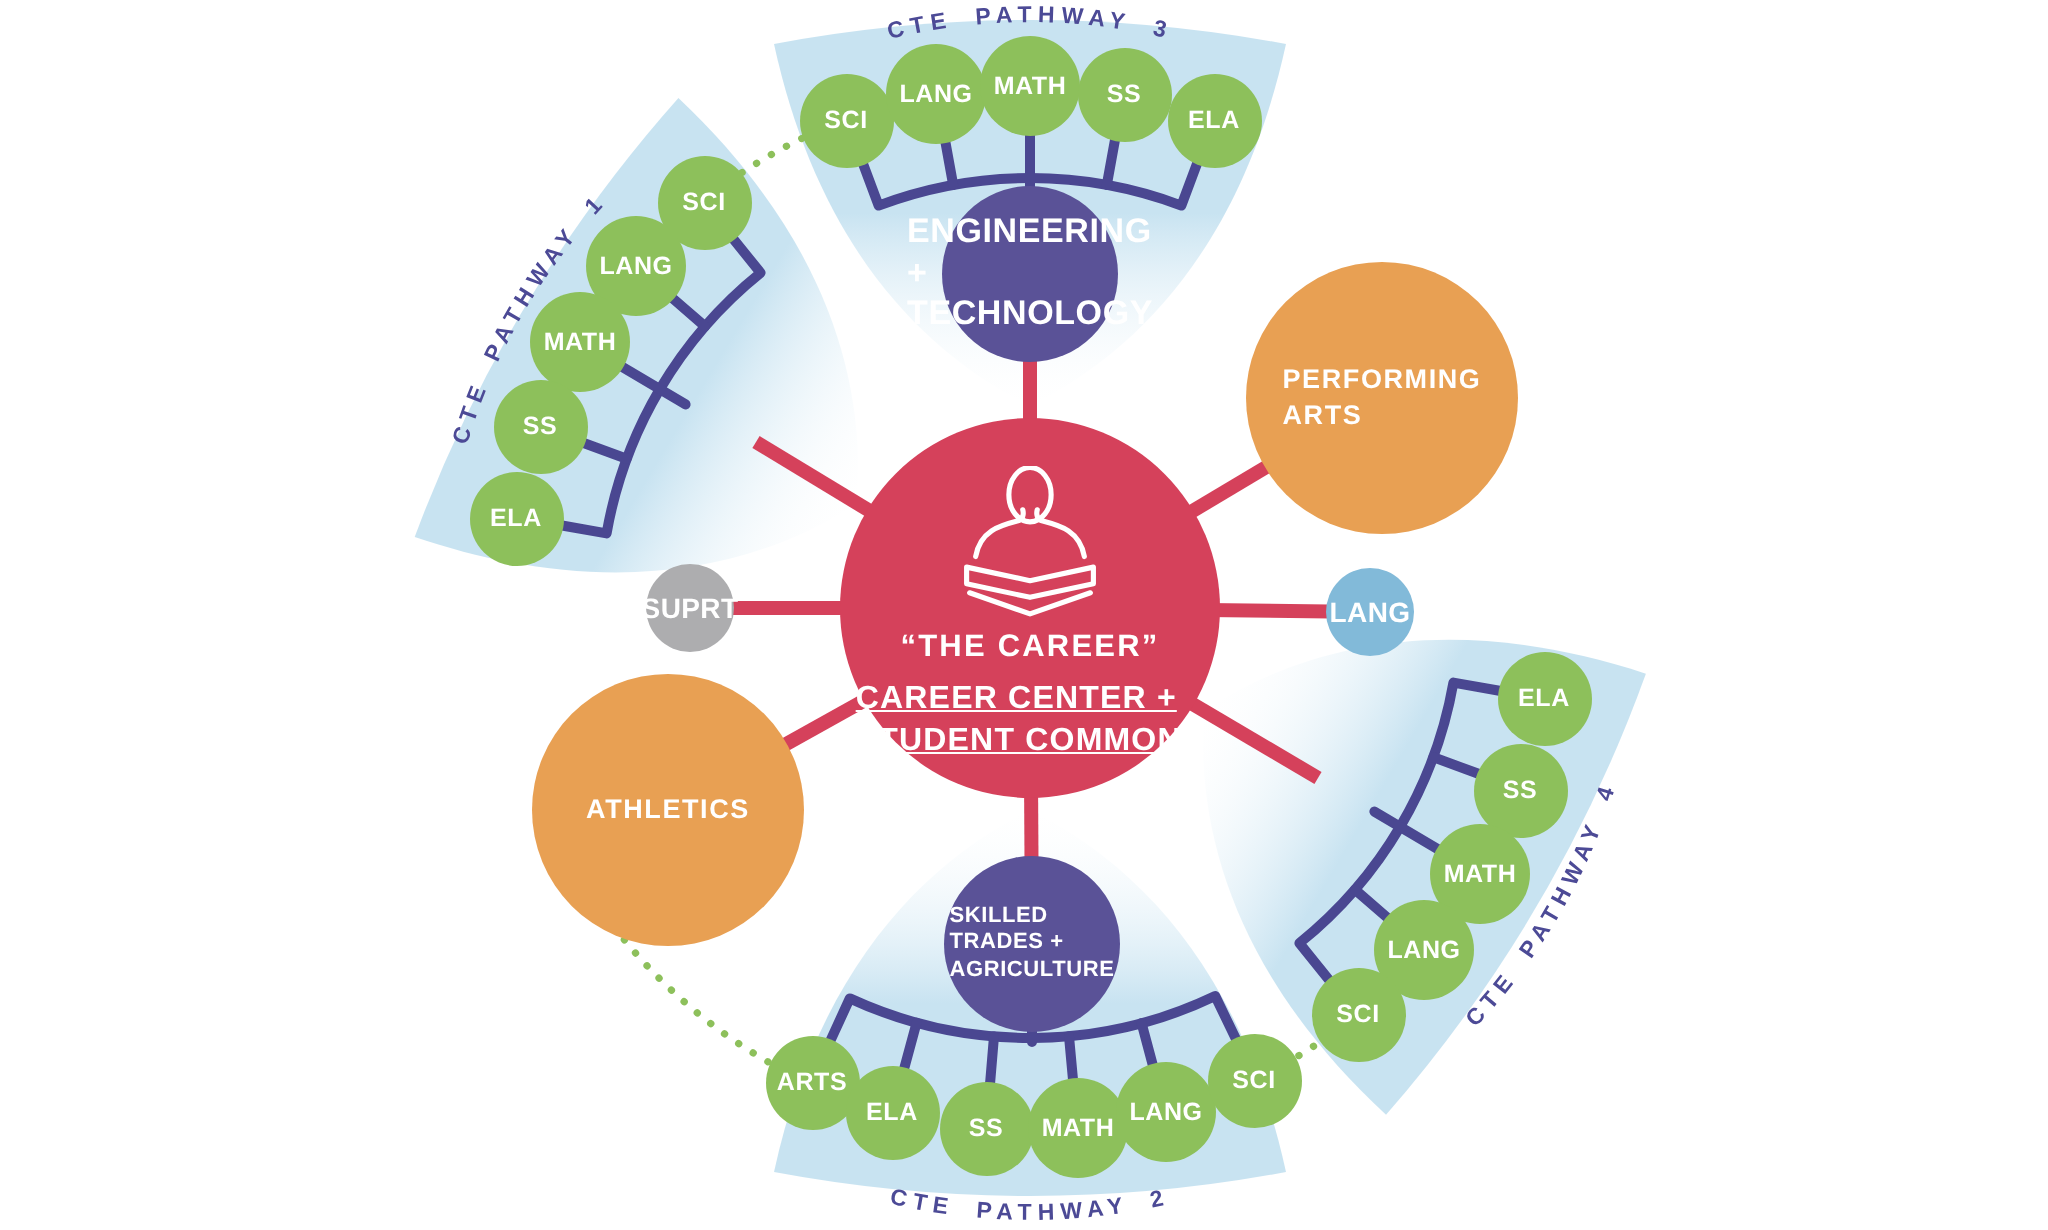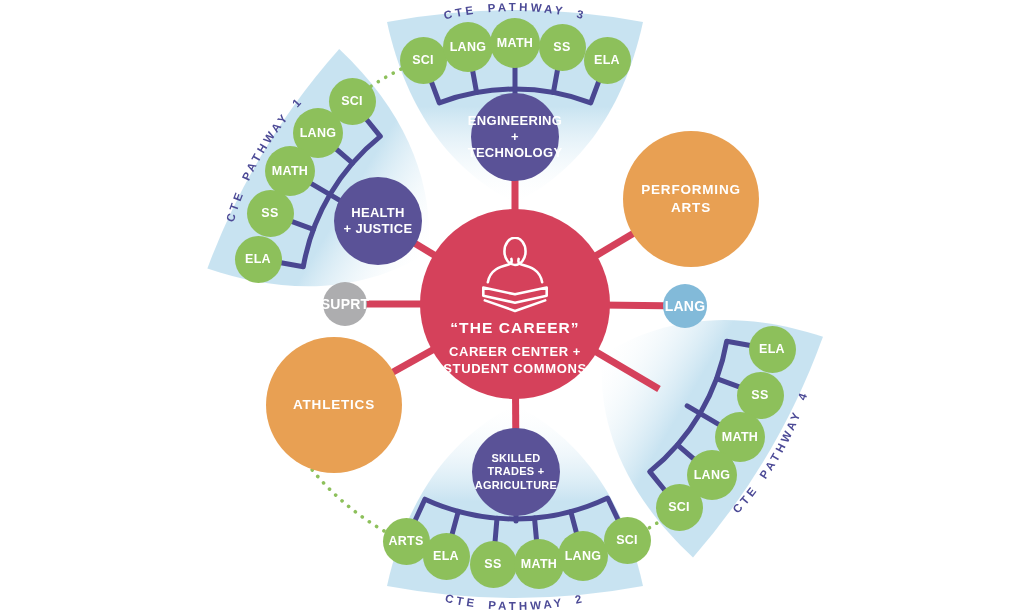--- a/index.html
+++ b/index.html
@@ -29,34 +29,34 @@
                letter-spacing:3.2px; word-spacing:5px; }
 
   
   .node {
     position:absolute; border-radius:50%;
     left: calc((var(--x) - var(--d)/2) * 1px);
     top:  calc((var(--y) - var(--d)/2) * 1px);
     width: calc(var(--d) * 1px);
     height:calc(var(--d) * 1px);
     display:flex; flex-direction:column; align-items:center; justify-content:center;
-    text-align:center; color:#fff; font-weight:bold;
+    color:#fff; font-weight:bold;
   }
   .multiline { white-space:pre-line; }
-  .dept { background:var(--dept-purple); font-size:13px; line-height:1.22; letter-spacing:0.3px; }
+  .dept { background:var(--dept-purple); font-size:17px; line-height:1.22; letter-spacing:0.3px; }
   .subj { background:var(--green); font-size:12.5px; letter-spacing:0.3px; }
   .hub  { background:var(--orange); font-size:13.5px; letter-spacing:0.8px; line-height:1.3; }
   .small-node { font-size:14px; letter-spacing:0.2px; }
   .suprt { background:var(--suprt-gray); }
   .admin { background:var(--admin-blue); }
 
   .heart { background:var(--heart-red); }
   .heart-icon { margin-top:6px; }
   .heart-title { font-size:15.5px; letter-spacing:1.1px; margin-top:2px; }
-  .heart-subtitle { font-size:13px; letter-spacing:0.6px; line-height:1.3; margin-top:7px; }
+  .heart-subtitle { font-size:16px; letter-spacing:0.6px; line-height:1.3; margin-top:7px;text-decoration:underline; }
   .heart-icon path, .heart-icon ellipse { fill:none; stroke:#fff; stroke-width:3.4;
     stroke-linecap:round; stroke-linejoin:round; }
 </style>
 </head>
 <body>
 
 <div id="stage">
 
   <svg id="diagram-svg" width="1024" height="615" viewBox="0 0 1024 615">
     <defs>
@@ -140,22 +140,20 @@
       <path d="M10 84 L50 98 L90 84"></path>
     </svg>
     <div class="heart-title">“THE CAREER”</div>
     <div class="heart-subtitle multiline">CAREER CENTER +
 STUDENT COMMONS</div>
   </div>
 
   <div class="node dept multiline" style="--x:515; --y:137; --d:88">ENGINEERING
 +
 TECHNOLOGY</div>
-  <div class="node dept multiline" style="--x:378; --y:221; --d:88">HEALTH
-+ JUSTICE</div>
   <div class="node hub multiline" style="--x:691; --y:199; --d:136">PERFORMING
 ARTS</div>
 
   <div class="node dept multiline" style="--x:516; --y:472; --d:88; font-size:11px">SKILLED
 TRADES +
 AGRICULTURE</div>
   <div class="node hub multiline" style="--x:334; --y:405; --d:136">ATHLETICS</div>
 
   <div class="node small-node suprt" style="--x:345; --y:304; --d:44">SUPRT</div>
   <div class="node small-node admin" style="--x:685; --y:306; --d:44">LANG</div>

